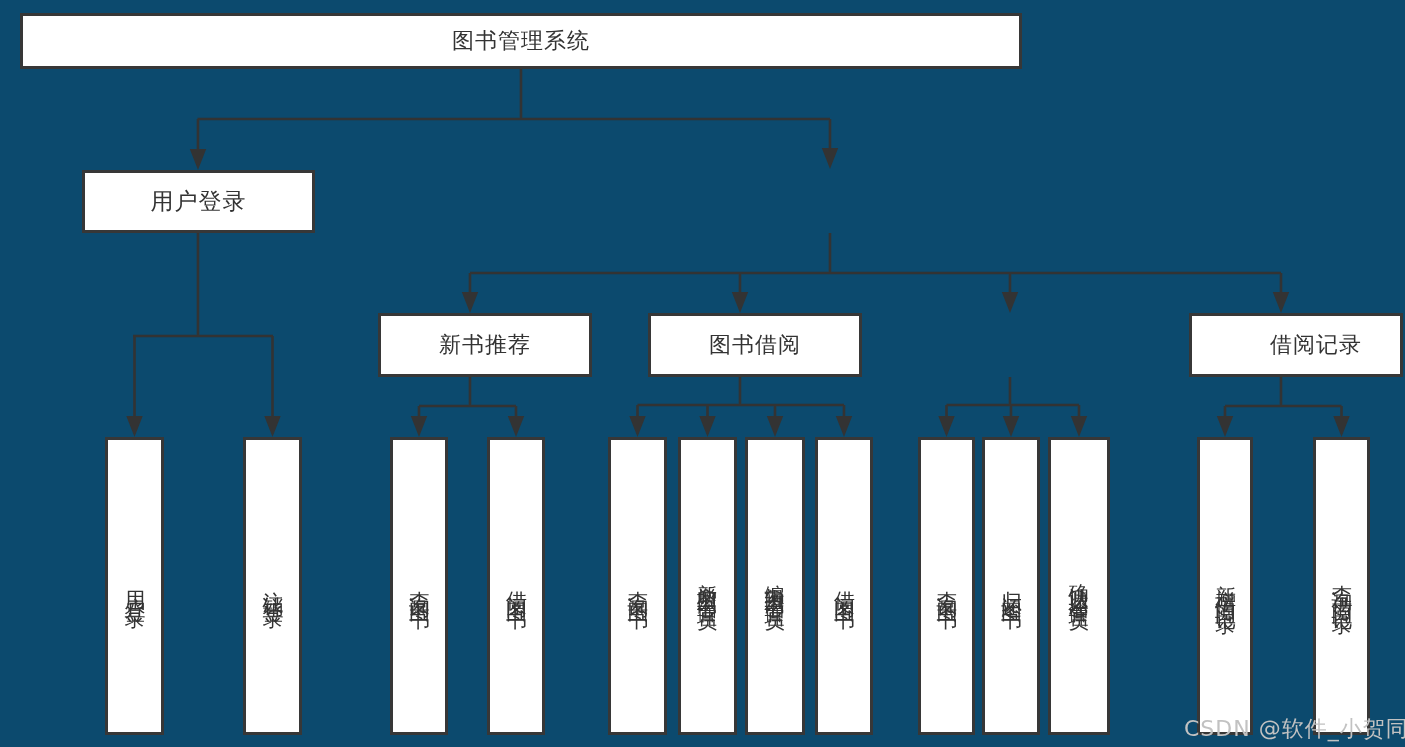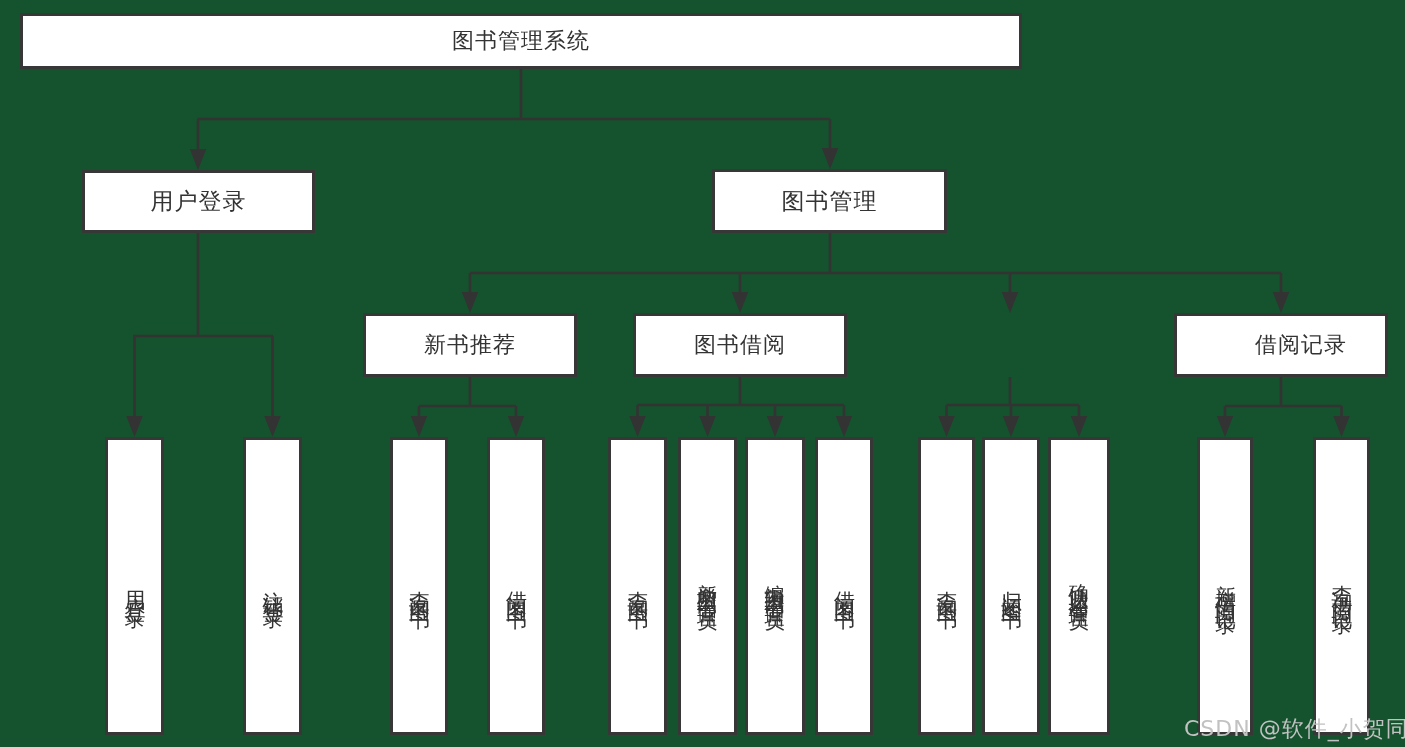--- a/index.html
+++ b/index.html
@@ -4,21 +4,21 @@
 <style>
   html, body {
     margin: 0;
     padding: 0;
     background: #ffffff;
   }
   .stage {
     position: relative;
     width: 1405px;
     height: 747px;
-    background: #14532d;
+    background: #0c4a6e;
     font-family: "DejaVu Sans", sans-serif;
     overflow: hidden;
   }
   .connector-layer {
     position: absolute;
     left: 0;
     top: 0;
     z-index: 1;
   }
   .box {
@@ -36,21 +36,21 @@
     font-size: 22px;
     letter-spacing: 1px;
     white-space: nowrap;
   }
   .root-box {
     left: 20px; top: 13px; width: 1002px; height: 56px;
     font-size: 22px;
   }
   .l2a { left: 82px;  top: 170px; width: 233px; height: 63px; font-size: 23px; }
   .l2b { left: 712px; top: 169px; width: 235px; height: 64px; font-size: 23px; }
-  .l3  { top: 313px; width: 214px; height: 64px; }
+  .l3  { top: 313px; width: 214px; height: 64px; margin-left: 15px; }
   .l3a { left: 363px; }
   .l3b { left: 633px; font-family: Liberation Mono, monospace; }
   .l3c { left: 903px; }
   .l3d { left: 1174px; padding-left: 40px; }
   .vbox {
     top: 437px;
     height: 298px;
     writing-mode: vertical-rl;
     text-orientation: mixed;
     font-size: 21px;
@@ -125,21 +125,20 @@
       <polygon points="1011,437 1002.8,416 1019.2,416"></polygon>
       <polygon points="1079,437 1070.8,416 1087.2,416"></polygon>
       <polygon points="1225,437 1216.8,416 1233.2,416"></polygon>
       <polygon points="1341.5,437 1333.3,416 1349.7,416"></polygon>
     </g>
   </svg>
 
   <div class="box hbox root-box">图书管理系统</div>
 
   <div class="box hbox l2a">用户登录</div>
-  <div class="box hbox l2b">图书管理</div>
 
   <div class="box hbox l3 l3a">新书推荐</div>
   <div class="box hbox l3 l3b">图书借阅</div>
   <div class="box hbox l3 l3d">借阅记录</div>
 
   <div class="box vbox lf1">用户登录</div>
   <div class="box vbox lf2">注销登录</div>
   <div class="box vbox lf3">查询图书</div>
   <div class="box vbox lf4">借阅图书</div>
   <div class="box vbox lf5">查询图书</div>

